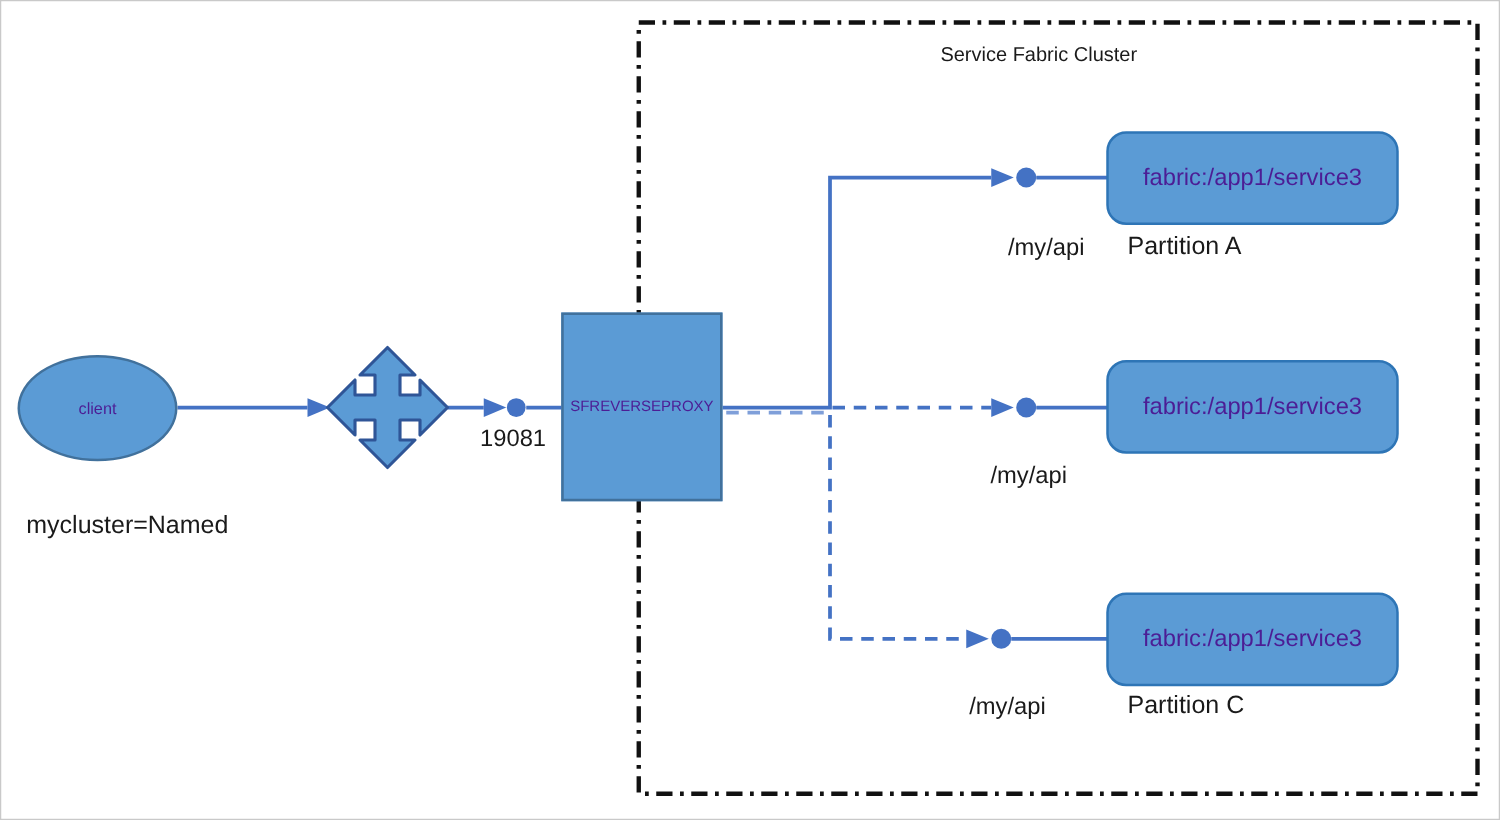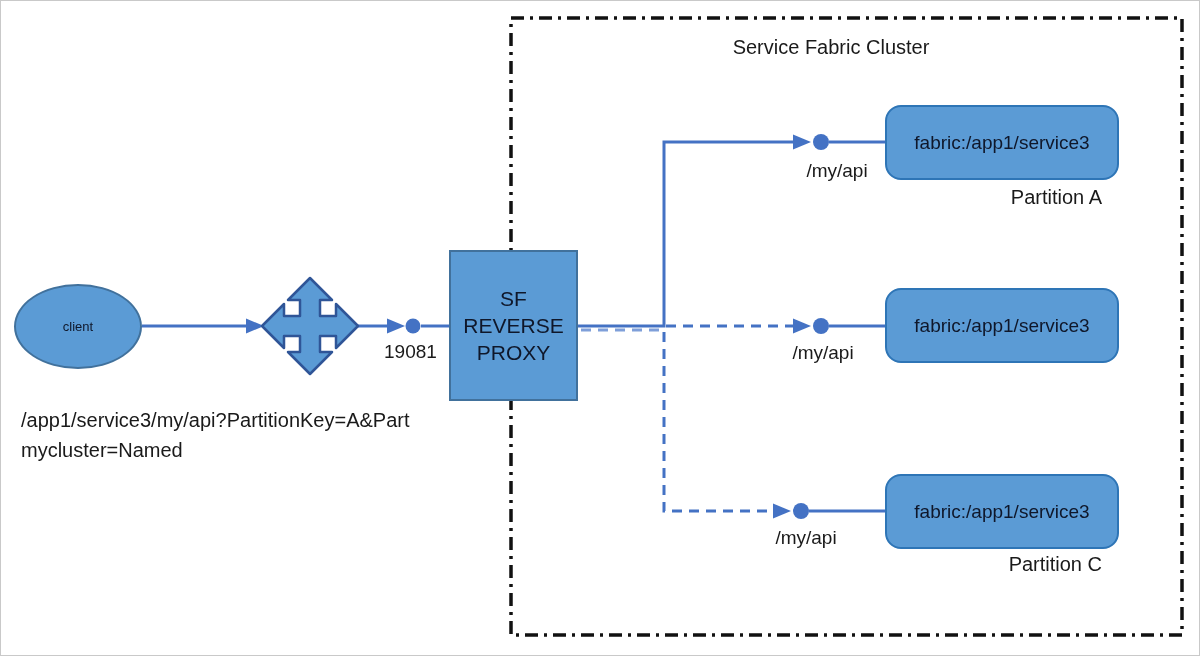--- a/index.html
+++ b/index.html
@@ -4,38 +4,38 @@
 <style>
   html,body { margin:0; padding:0; background:#ffffff; font-family:"Liberation Sans", sans-serif; }
   #canvas {
     position:relative; width:1200px; height:656px; background:#ffffff;
     border:1px solid #c9c9c9; box-sizing:border-box; overflow:hidden;
     color:#1a1a1a;
   }
   svg.layer { position:absolute; left:0; top:0; width:1200px; height:656px; }
 
   .shape {
-    position:absolute; background:#5b9bd5; color:#0f172a;
+    position:absolute; background:#5b9bd5; color:#4c1d95;
     display:flex; align-items:center; justify-content:center;
     box-sizing:border-box; text-align:center;
   }
   #client-ellipse { left:13px; top:283px; width:128px; height:85px;
     border:2px solid #41719c; border-radius:50%; font-size:13px; }
   #proxy-box { left:448px; top:249px; width:129px; height:151px;
-    border:2px solid #41719c; flex-direction:column; font-size:21px; line-height:27px; }
+    border:2px solid #41719c; flex-direction:row; font-size:12px; line-height:27px; }
   .pbox { left:884px; width:234px; height:75px;
     border:2.5px solid #2e75b6; border-radius:16px; font-size:19px; }
   #pbox-a { top:104px; } #pbox-b { top:287px; } #pbox-c { top:473px; }
 
   .label { position:absolute; color:#1a1a1a; white-space:nowrap; }
-  #cluster-title { left:660px; top:35px; width:340px; font-size:20px; text-align:center; }
+  #cluster-title { left:660px; top:35px; width:340px; font-size:16px; text-align:center; }
   #port-label { left:383px; top:340px; width:64px; font-size:19px; text-align:left; }
-  .pname { left:901px; width:200px; font-size:20px; text-align:right; }
+  .pname { left:901px; width:200px; font-size:20px; text-align:left; }
   #pname-a { top:185px; } #pname-b { top:367px; } #pname-c { top:552px; }
-  .papi { width:110px; font-size:19px; text-align:center; }
+  .papi { width:110px; font-size:19px; text-align:center;margin-top:28px; }
   #papi-a { left:781px; top:159px; }
   #papi-b { left:767px; top:341px; }
   #papi-c { left:750px; top:526px; }
   #url-block { left:20px; top:404px; font-size:20px; line-height:30px; white-space:normal; }
 </style>
 </head>
 <body>
 
 <div id="canvas">
 
@@ -97,17 +97,16 @@
   </div>
 
   <div class="label pname" id="pname-a">Partition A</div>
   <div class="label pname" id="pname-c">Partition C</div>
 
   <div class="label papi" id="papi-a">/my/api</div>
   <div class="label papi" id="papi-b">/my/api</div>
   <div class="label papi" id="papi-c">/my/api</div>
 
   <div class="label" id="url-block">
-    <div>/app1/service3/my/api?PartitionKey=A&amp;Part</div>
     <div>mycluster=Named</div>
   </div>
 
 </div>
 
 </body></html>

